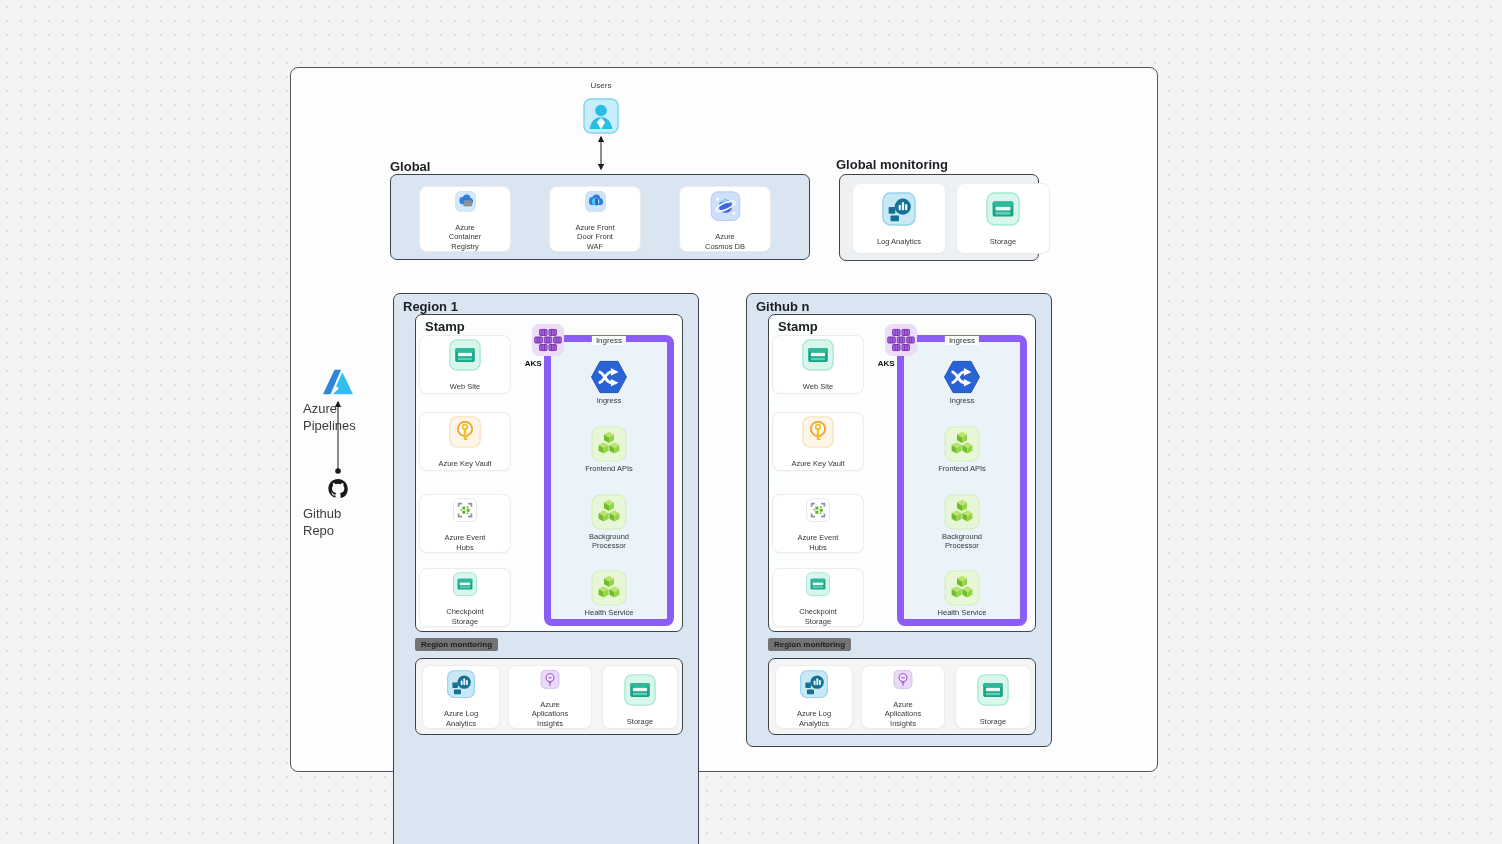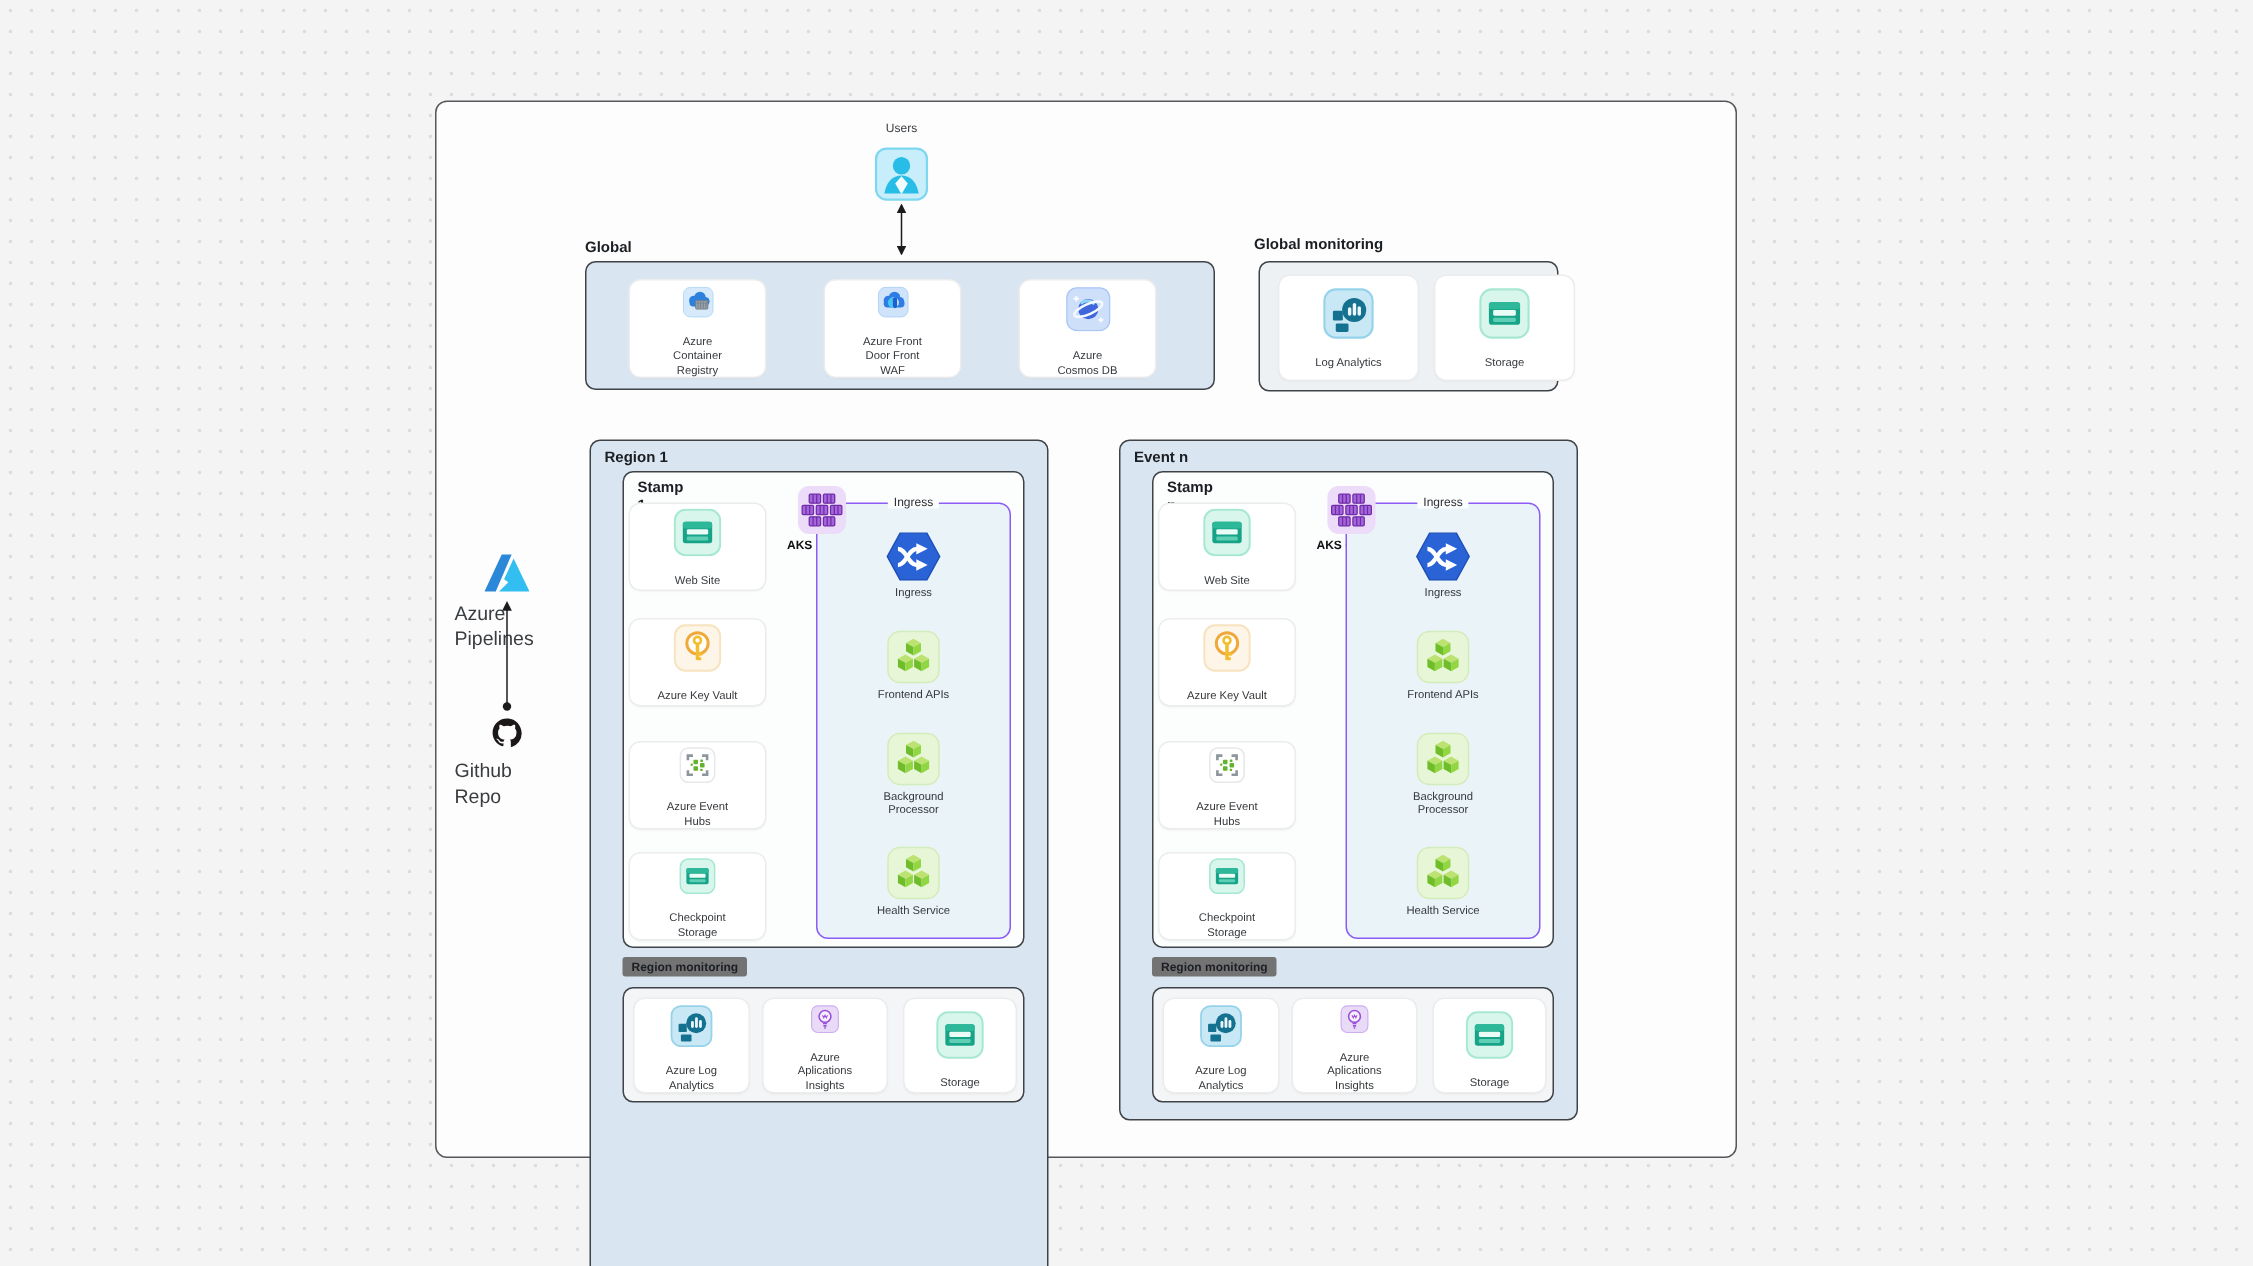--- a/index.html
+++ b/index.html
@@ -12,26 +12,26 @@
   }
   .canvas{position:absolute;left:290px;top:67px;width:866px;height:703px;
     background:#fdfdfe;border:1px solid #54575c;border-radius:8px;}
   .abs{position:absolute;}
   .connectors{position:absolute;left:0;top:0;pointer-events:none;z-index:5;}
   .group-box{position:absolute;border:1px solid #3f4348;border-radius:7px;box-sizing:border-box;}
   .global-box,.region-box{background:#d9e6f2;}
   .gmon-box{background:#eef1f3;}
   .rmon-box{background:#f3f5f6;}
   .stamp-box{position:absolute;background:#fcfdfd;border:1px solid #3f4348;border-radius:7px;box-sizing:border-box;}
-  .section-label{position:absolute;font-size:10px;font-weight:bold;color:#1b1e22;line-height:1.15;}
+  .section-label{position:absolute;font-size:13px;font-weight:bold;color:#1b1e22;line-height:1.15;}
   .card{position:absolute;background:#ffffff;border-radius:7px;box-sizing:border-box;
     box-shadow:0 0 0 1px #ececec,0 1px 2px rgba(0,0,0,.07);
     display:flex;flex-direction:column;align-items:center;padding-top:4px;gap:11px;}
   .card-label{font-size:7.5px;line-height:1.25;text-align:center;color:#35383c;}
-  .ingress-panel{position:absolute;background:#e9f3f8;border:1px solid #8b5cf6;border-radius:8px;box-sizing:border-box;}
+  .ingress-panel{position:absolute;background:#e9f3f8;border:7px solid #8b5cf6;border-radius:8px;box-sizing:border-box;}
   .legend{position:absolute;top:-6px;left:50%;transform:translateX(-50%);
     background:#fcfdfd;padding:0 4px;font-size:8px;color:#2c3034;white-space:nowrap;}
   .flow-item{position:absolute;left:0;width:100%;display:flex;flex-direction:column;align-items:center;gap:2px;}
   .aks-label{position:absolute;font-size:8px;font-weight:bold;color:#0f1114;text-align:center;}
   .hl-label{position:absolute;background:#737373;font-size:8px;font-weight:bold;color:#1b1e22;
     padding:2px 6px;border-radius:2px;}
   .side-label{position:absolute;font-size:13px;line-height:1.3;text-align:left;color:#3a3d40;}
   .users-label{position:absolute;font-size:8px;color:#3a3d40;text-align:center;}
   .ic{display:block;}
 </style>
@@ -325,21 +325,21 @@
       <div class="card" style="left:187px;top:7px;width:74px;height:62px;padding-top:8px">
         <svg class="ic" viewBox="0 0 36 36" width="32" height="32">
             <use href="#sym-storage"></use>
           </svg>
         <span class="card-label" style="max-width:52px">Storage</span>
       </div>
     </div>
   </div>
 
   <div class="group-box region-box" style="left:455px;top:225px;width:306px;height:454px">
-    <div class="section-label" style="left:9px;top:6px">Event n</div>
+    <div class="section-label" style="left:9px;top:6px">Github n</div>
     <div class="stamp-box" style="left:21px;top:20px;width:268px;height:318px">
       <div class="section-label" style="left:9px;top:5px">
         <span style="display:block">Stamp</span>
         <span style="display:block">n</span>
       </div>
       <div class="card" style="left:4px;top:21px;width:90px;height:57px;padding-top:3px">
         <svg class="ic" viewBox="0 0 36 36" width="32" height="32">
             <use href="#sym-storage"></use>
           </svg>
         <span class="card-label" style="max-width:60px">Web Site</span>

